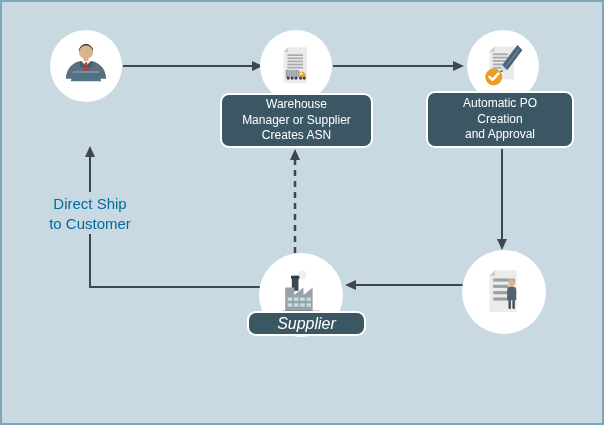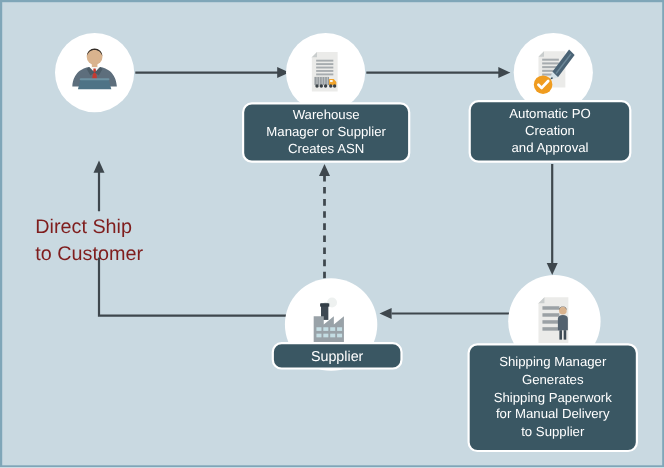--- a/index.html
+++ b/index.html
@@ -17,36 +17,36 @@
   }
   .nodebox {
     position:absolute; box-sizing:border-box;
     background:var(--box-color,#3a5763);
     border:2px solid #ffffff; border-radius:9px;
     color:#ffffff; font-size:12px; line-height:1.32;
     display:flex; align-items:center; justify-content:center;
     text-align:center; white-space:pre-line; z-index:4;
   }
   .annotation {
-    position:absolute; z-index:5; font-size:18px; line-height:1.35;
-    color:#7f1d1d; white-space:pre-line;
+    position:absolute; z-index:5; font-size:15px; line-height:1.35;
+    color:#0369a1; text-align:center; white-space:pre-line;
   }
   #arrows { position:absolute; left:0; top:0; z-index:2; color:var(--arrow-color,#3e474d); }
 
   #circle-customer  { left:48px;  top:28px;  width:72px; height:72px; }
   #circle-warehouse { left:258px; top:28px;  width:72px; height:72px; }
   #circle-po        { left:465px; top:28px;  width:72px; height:72px; }
   #circle-supplier  { left:257px; top:251px; width:84px; height:84px; }
   #circle-shipping  { left:460px; top:248px; width:84px; height:84px; }
 
   #box-customer  { left:26px;  top:91px;  width:127px; height:50px; }
   #box-warehouse { left:218px; top:91px;  width:153px; height:55px; }
   #box-po        { left:424px; top:89px;  width:148px; height:57px; }
   #box-shipping  { left:423px; top:310px; width:155px; height:99px; }
-  #box-supplier  { left:245px; top:309px; width:119px;  height:25px; font-size:13px; }
+  #box-supplier  { left:245px; top:309px; width:119px;  height:25px; font-size:16px;font-style:italic; }
 
   #annotation-direct-ship { left:30px; top:192px; width:116px; }
 </style>
 </head>
 <body>
 
 <div class="stage" style="--bg-color: #c9d9e1; --frame-color: #7fa6b8; --box-color: #3a5763; --arrow-color: #3e474d;">
 
   <svg id="arrows" width="604" height="425" viewBox="0 0 604 425">
     <g stroke="currentColor" stroke-width="2">
@@ -165,23 +165,18 @@
       <rect x="41.3" y="41" width="2.6" height="9.5" fill="#3e4b55"></rect>
     </svg>
   </div>
 
   <div class="nodebox" id="box-warehouse">Warehouse
 Manager or Supplier
 Creates ASN</div>
   <div class="nodebox" id="box-po">Automatic PO
 Creation
 and Approval</div>
-  <div class="nodebox" id="box-shipping">Shipping Manager
-Generates
-Shipping Paperwork
-for Manual Delivery
-to Supplier</div>
   <div class="nodebox" id="box-supplier">Supplier</div>
 
   <div class="annotation" id="annotation-direct-ship">Direct Ship
 to Customer</div>
 
 </div>
 
 </body></html>

